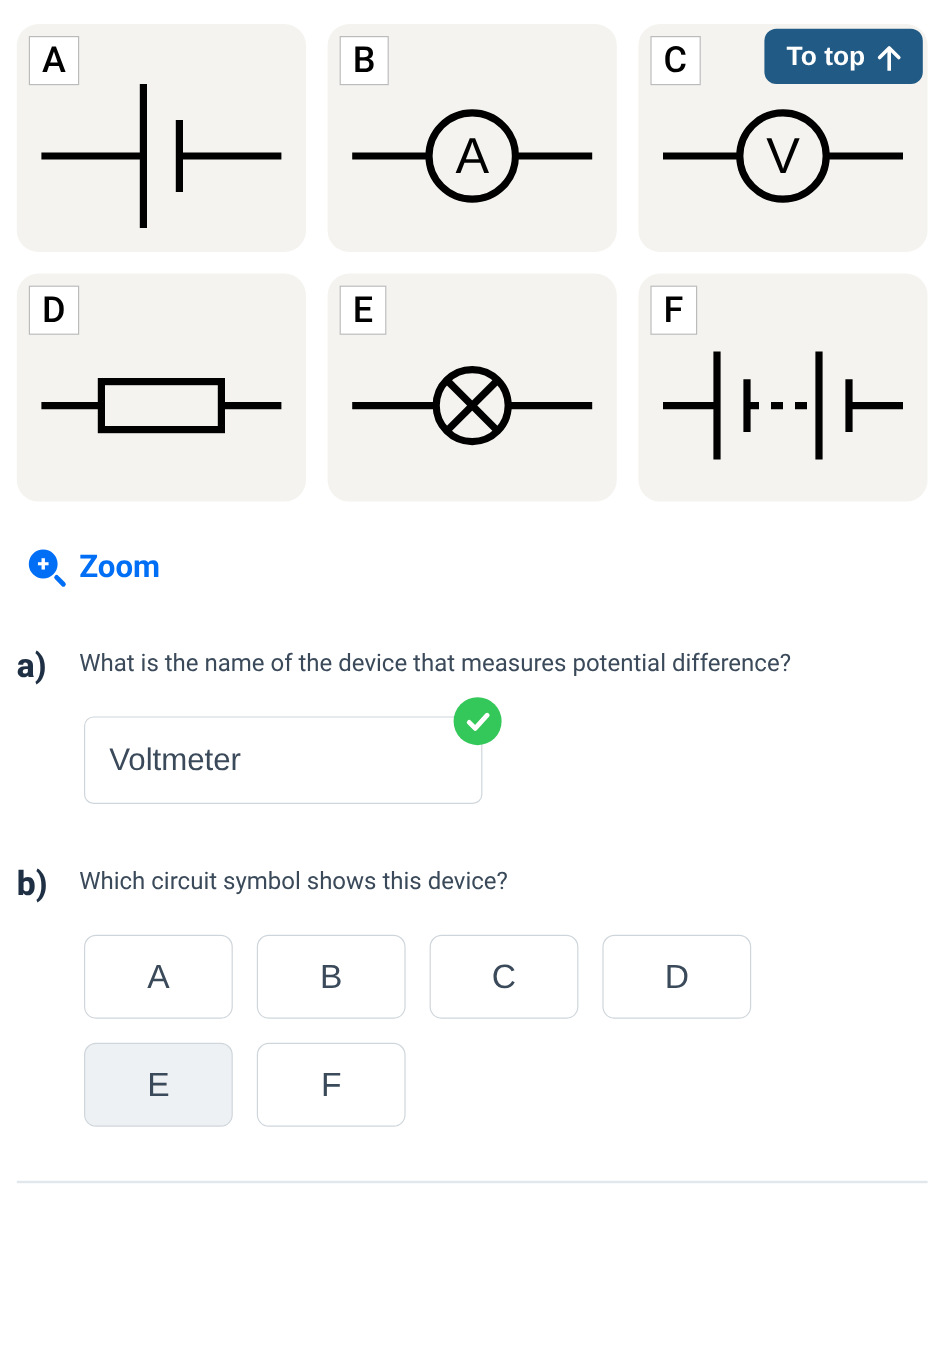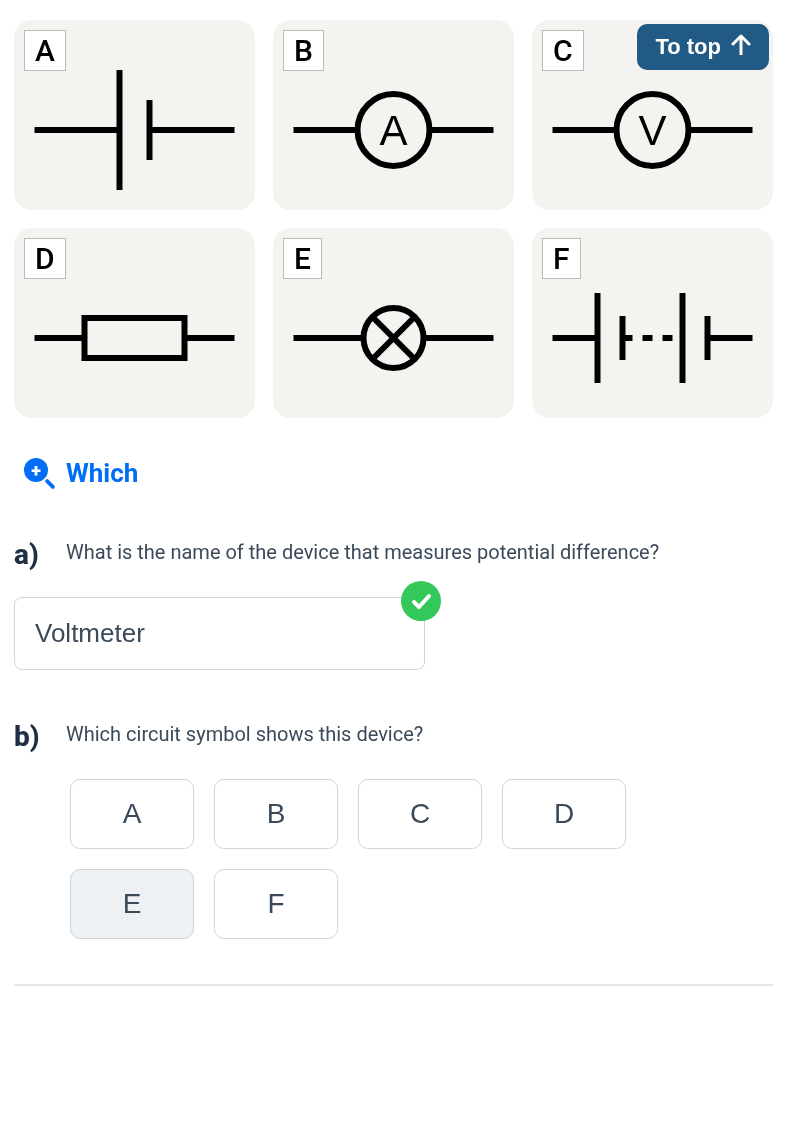--- a/index.html
+++ b/index.html
@@ -17,21 +17,21 @@
       right: 18px;
       top: 24px;
       background: #215a84;
       color: #fff;
       border: none;
       border-radius: 10px;
       padding: 10px 18px;
       font-size: 22px;
       font-weight: 700;
       display: inline-flex;
-      align-items: flex-start;
+      align-items: flex-end;
       gap: 10px;
       cursor: pointer;
       z-index: 5;
     }
     .to-top svg { stroke: #fff; stroke-width: 3; fill: none; }
 
     .symbols {
       display: grid;
       grid-template-columns: repeat(3, 1fr);
       gap: 18px;
@@ -100,23 +100,24 @@
       transform: rotate(45deg);
       right:-2px; bottom:2px;
       border-radius:2px;
     }
 
     .q-row { display:flex; gap: 12px; margin-bottom: 26px; }
     .q-marker { font-weight: 800; font-size: 28px; color: #1f3045; width: 40px; }
     .q-text { font-size: 20px; color: #3b4a5a; line-height: 1.45; flex:1; }
 
     .answer-box {
+      margin-left: 56px;
       margin-bottom: 50px;
       position: relative;
-      width: 411px;
+      width: 332px;
     }
     .answer-box input {
       width: 100%;
       border: 1.5px solid #cfd6db;
       border-radius: 8px;
       padding: 20px 20px;
       font-size: 26px;
       color: #3b4a5a;
       background:#fff;
     }
@@ -232,21 +233,21 @@
         <line x1="175" y1="110" x2="220" y2="110"></line>
       </svg>
     </div>
   </div>
 
   <div class="zoom-row">
     <span class="zi">
       <span class="zi-circle">+</span>
       <span class="zi-handle"></span>
     </span>
-    <span>Which</span>
+    <span>Zoom</span>
   </div>
 
   <div class="q-row">
     <div class="q-marker">a)</div>
     <div class="q-text">What is the name of the device that measures potential difference?</div>
   </div>
 
   <div class="answer-box">
     <input type="text" value="Voltmeter" style="">
     <span class="check">

